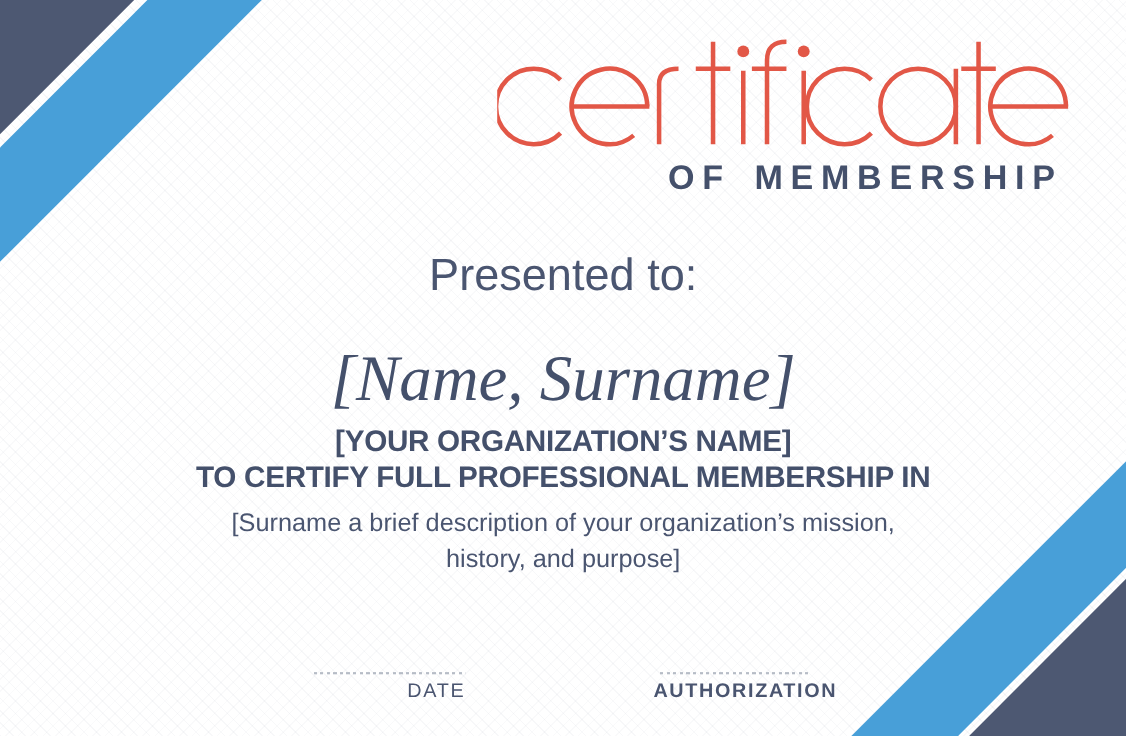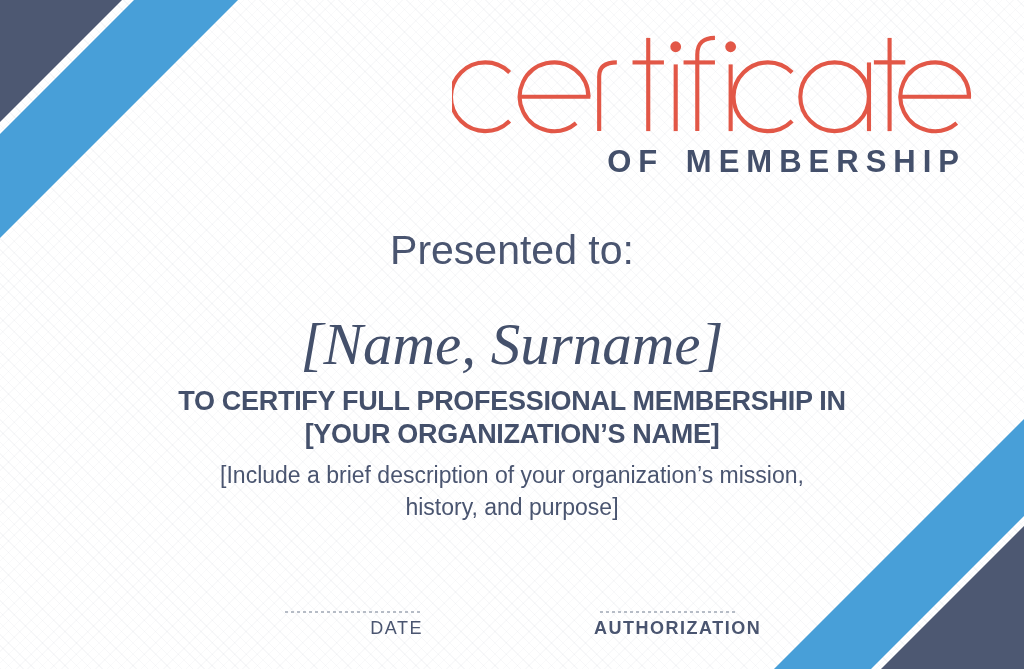--- a/index.html
+++ b/index.html
@@ -111,26 +111,26 @@
       <path d="M457,65 H529"></path>
     </svg>
     <div class="subtitle">OF MEMBERSHIP</div>
   </div>
 
   <div class="centered presented">Presented to:</div>
 
   <div class="centered name-line">[Name, Surname]</div>
 
   <div class="centered certify">
+    <div>[YOUR ORGANIZATION’S NAME]</div>
     <div>TO CERTIFY FULL PROFESSIONAL MEMBERSHIP IN</div>
-    <div>[YOUR ORGANIZATION’S NAME]</div>
   </div>
 
   <div class="centered description">
-    <div>[Include a brief description of your organization’s mission,</div>
+    <div>[Surname a brief description of your organization’s mission,</div>
     <div>history, and purpose]</div>
   </div>
 
   <div class="sig-field sig-date">
     <div class="sig-line"></div>
     <div class="sig-label">DATE</div>
   </div>
 
   <div class="sig-field sig-auth">
     <div class="sig-line"></div>

